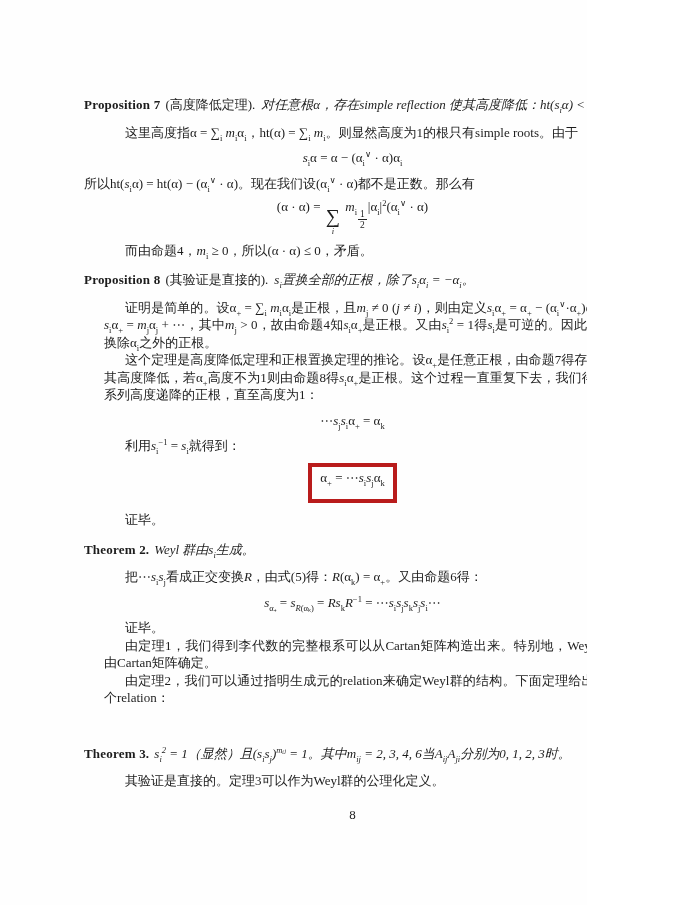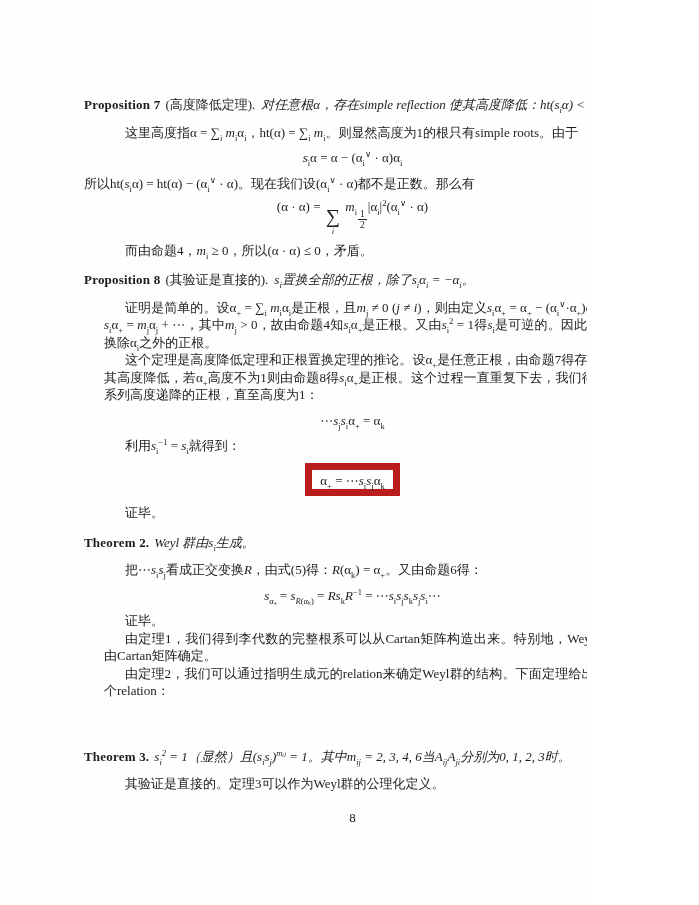--- a/index.html
+++ b/index.html
@@ -25,29 +25,29 @@
   .indent { text-indent: 21px; margin-left: 20px; }
   .thead { margin: 12px 0 10px 0; }
   .thead:first-child { margin-top: 0; }
   .thead b { margin-right: 5px; letter-spacing: 0.2px; }
   .thead .note { margin-right: 6px; }
   .stmt { font-style: italic; }
   i { font-style: italic; }
   sub, sup { font-size: 8.5px; line-height: 0; }
   .display { text-align: center; margin: 8px 0; position: relative; text-indent: 0; font-family: Liberation Serif, serif; }
   .display.tall { margin: 6px 0; }
-  .eqbox { display: inline-block; border: 7px solid #b91c1c; padding: 2px 8px 0 8px; text-align: right; }
+  .eqbox { display: inline-block; border: 4px solid #b91c1c; padding: 2px 8px 13px 8px; text-align: right; }
   .eqnum { position: absolute; right: 4px; top: 50%; transform: translateY(-50%); }
   .bigsum { display: inline-flex; flex-direction: column; align-items: center; vertical-align: -12px; line-height: 1; margin: 0 2px; }
   .bigsum .sig { font-size: 20px; }
   .bigsum .ssub { font-size: 8.5px; font-style: italic; margin-top: 1px; }
   .frac { display: inline-flex; flex-direction: column; align-items: center; vertical-align: -6px; line-height: 1.1; font-size: 9.5px; margin: 0 1px; }
   .frac .fnum { border-bottom: 1px solid #222; padding: 0 2px; }
   .frac .fden { padding: 0 2px; }
-  .gap-before { margin-top: 48px; }
+  .gap-before { margin-top: 38px; }
   .footer { text-align: center; margin-top: 16px; }
 </style>
 </head>
 <body>
 
 <div class="page">
   <div class="content">
 
     <p class="thead"><b>Proposition 7</b><span class="note">(高度降低定理).</span><span class="stmt">对任意根α，存在simple reflection 使其高度降低：ht(<i>s</i><sub>i</sub>α) &lt; ht(α).</span></p>
 

